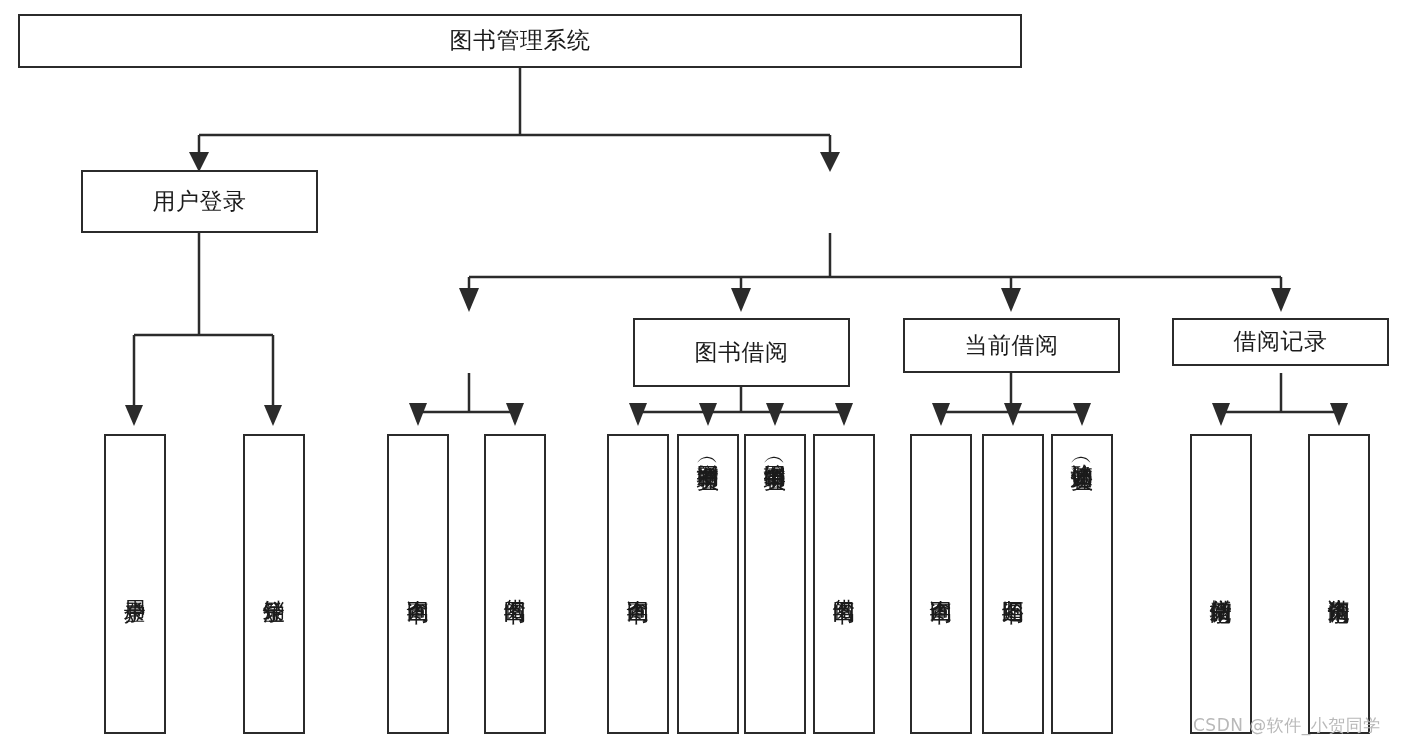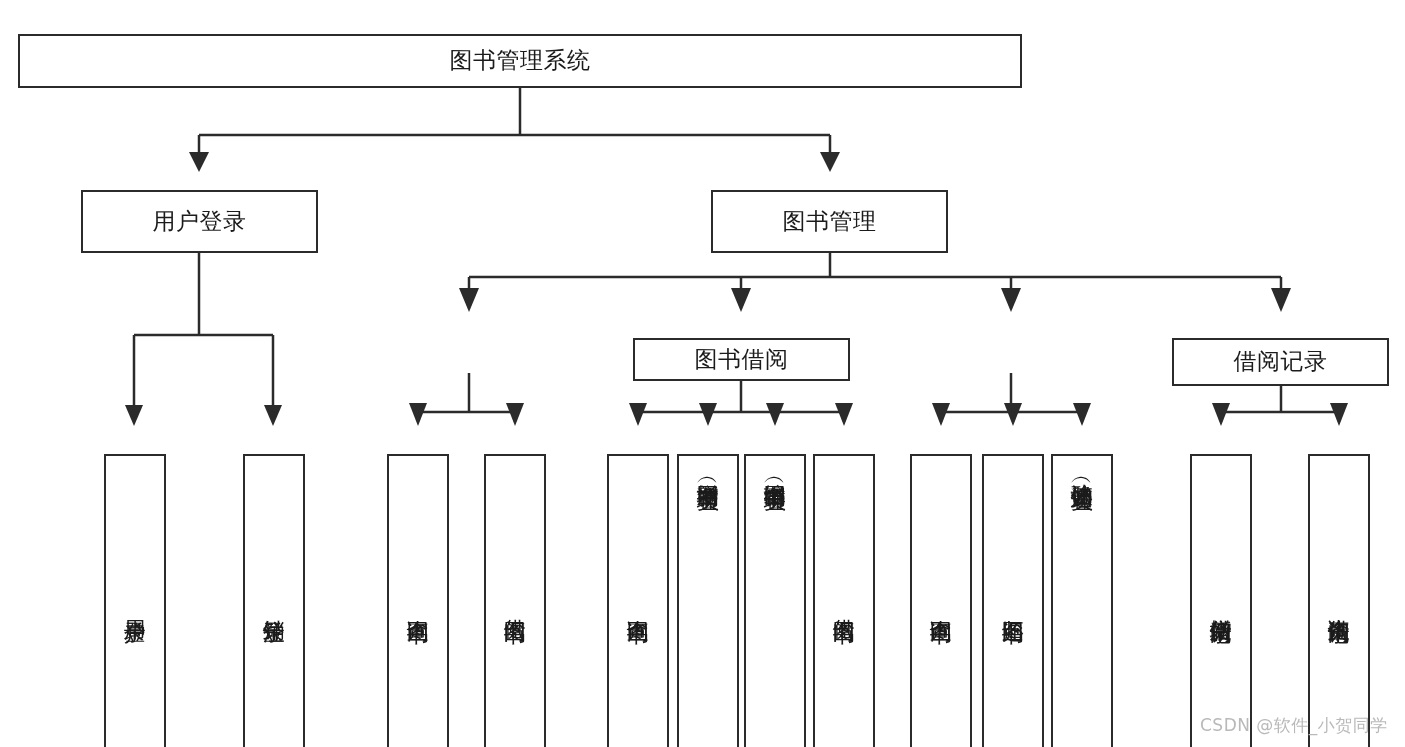--- a/index.html
+++ b/index.html
@@ -28,21 +28,20 @@
     height: 747px;
   }
   .node-box {
     position: absolute;
     box-sizing: border-box;
     background: #ffffff;
     border: 2.5px solid #2b2b2b;
     display: flex;
     align-items: center;
     justify-content: center;
-    margin-top: 20px;
   }
   .node-label {
     color: #1b1b1b;
     font-size: 23px;
     line-height: 1.18;
     letter-spacing: 0.5px;
     white-space: nowrap;
     text-align: center;
   }
   .node-box.horizontal .node-label {
@@ -163,29 +162,29 @@
   </svg>
 
   <div class="node-box horizontal" style="left:18px; top:14px; width:1004px; height:54px;">
     <span class="node-label">图书管理系统</span>
   </div>
 
   <div class="node-box horizontal" style="left:81px; top:170px; width:237px; height:63px;">
     <span class="node-label">用户登录</span>
   </div>
 
-  <div class="node-box horizontal" style="left:711px; top:170px; width:237px; height:63px;">
-    <span class="node-label">图书管理</span>
-  </div>
-
-
-  <div class="node-box horizontal" style="left:633px; top:318px; width:217px; height:43px;">
+
+
+  <div class="node-box horizontal" style="left:633px; top:318px; width:217px; height:69px;">
     <span class="node-label">图书借阅</span>
   </div>
 
+  <div class="node-box horizontal" style="left:903px; top:318px; width:217px; height:55px;">
+    <span class="node-label">当前借阅</span>
+  </div>
 
   <div class="node-box horizontal" style="left:1172px; top:318px; width:217px; height:48px;">
     <span class="node-label">借阅记录</span>
   </div>
 
   <div class="node-box vertical leaf-tall short-label" style="left:104px; top:434px; width:62px; height:300px;">
     <span class="node-label">用户登录</span>
   </div>
 
   <div class="node-box vertical leaf-tall short-label" style="left:243px; top:434px; width:62px; height:300px;">
@@ -229,15 +228,15 @@
   </div>
 
   <div class="node-box vertical leaf-tall short-label" style="left:1190px; top:434px; width:62px; height:300px;">
     <span class="node-label">新增借阅记录</span>
   </div>
 
   <div class="node-box vertical leaf-tall short-label" style="left:1308px; top:434px; width:62px; height:300px;">
     <span class="node-label">查询借阅记录</span>
   </div>
 
-  <div id="watermark" style="left:1193px; top:714px;padding-left:7px;">CSDN @软件_小贺同学</div>
+  <div id="watermark" style="left:1193px; top:714px;">CSDN @软件_小贺同学</div>
 
 </div>
 
 </body></html>

